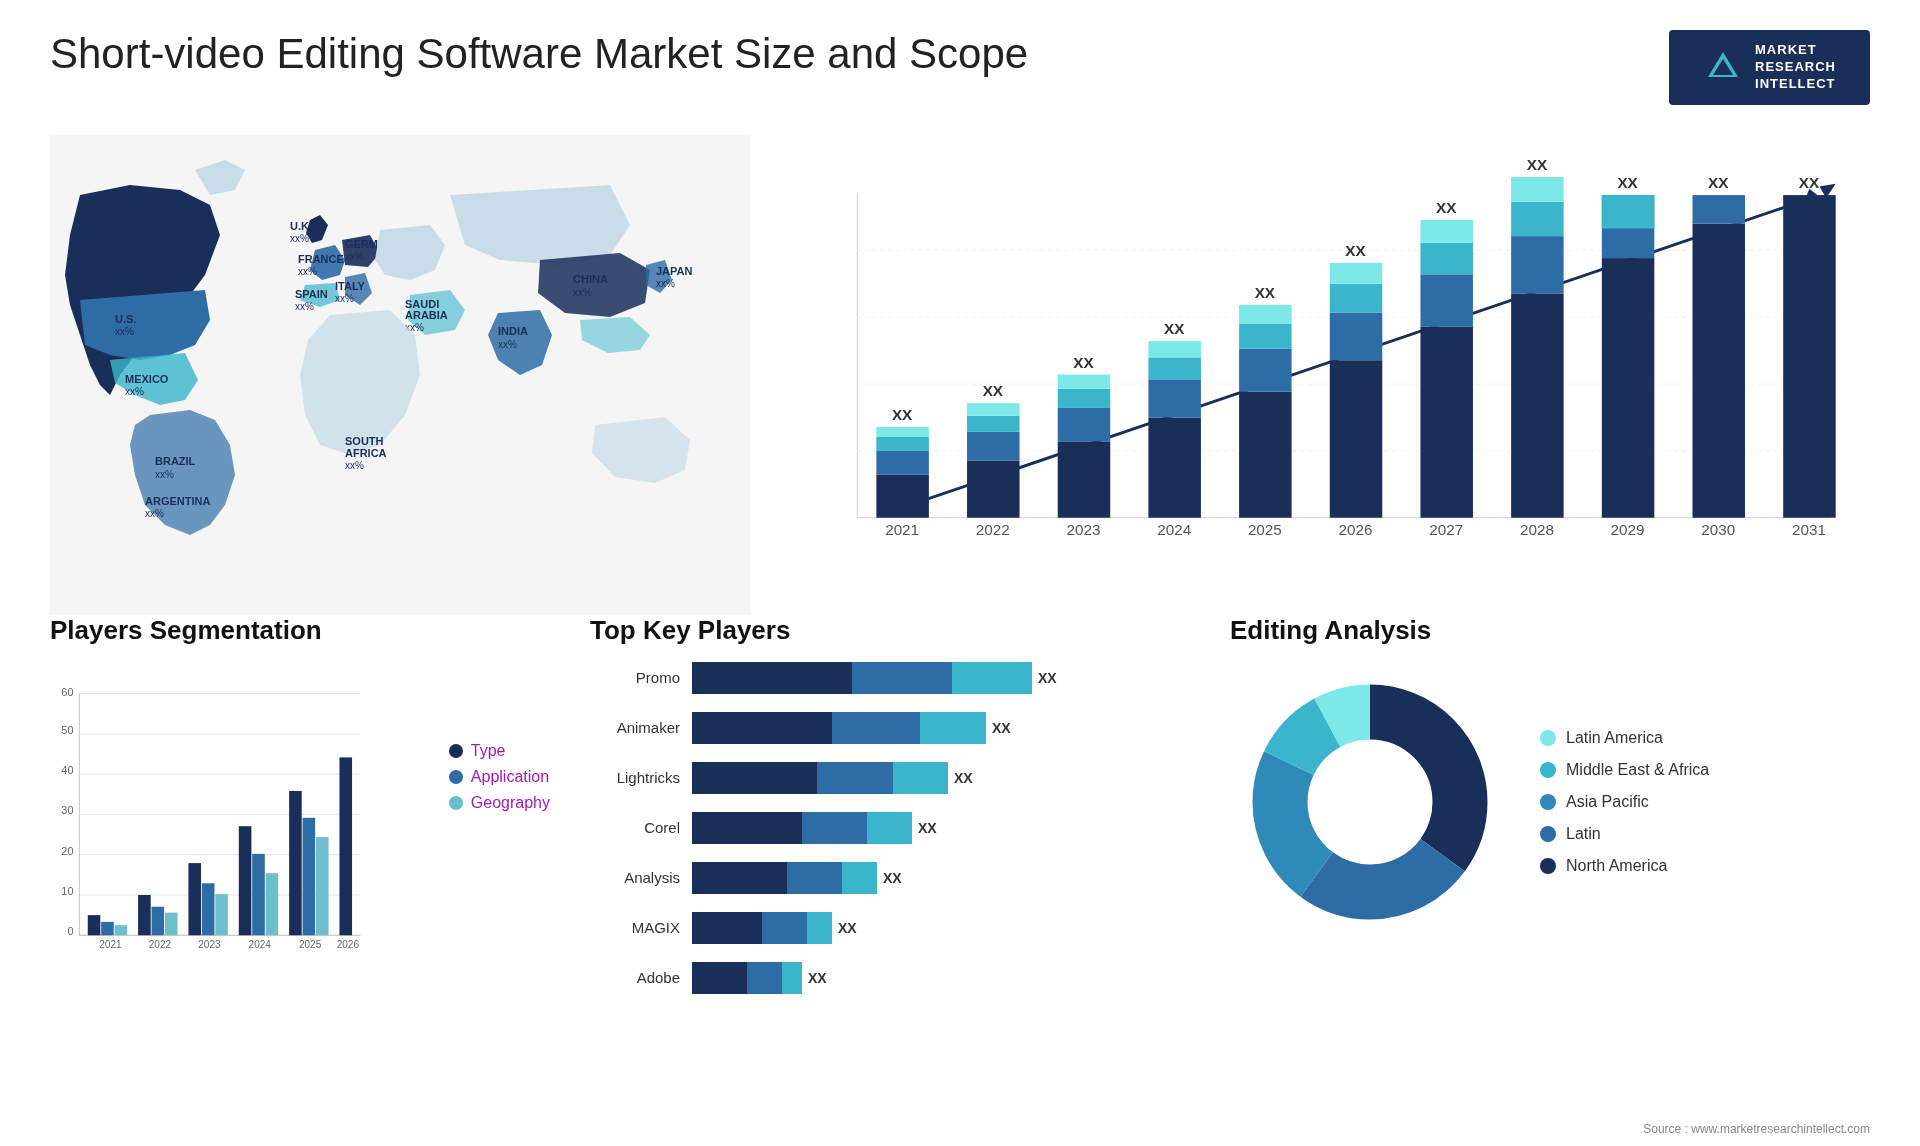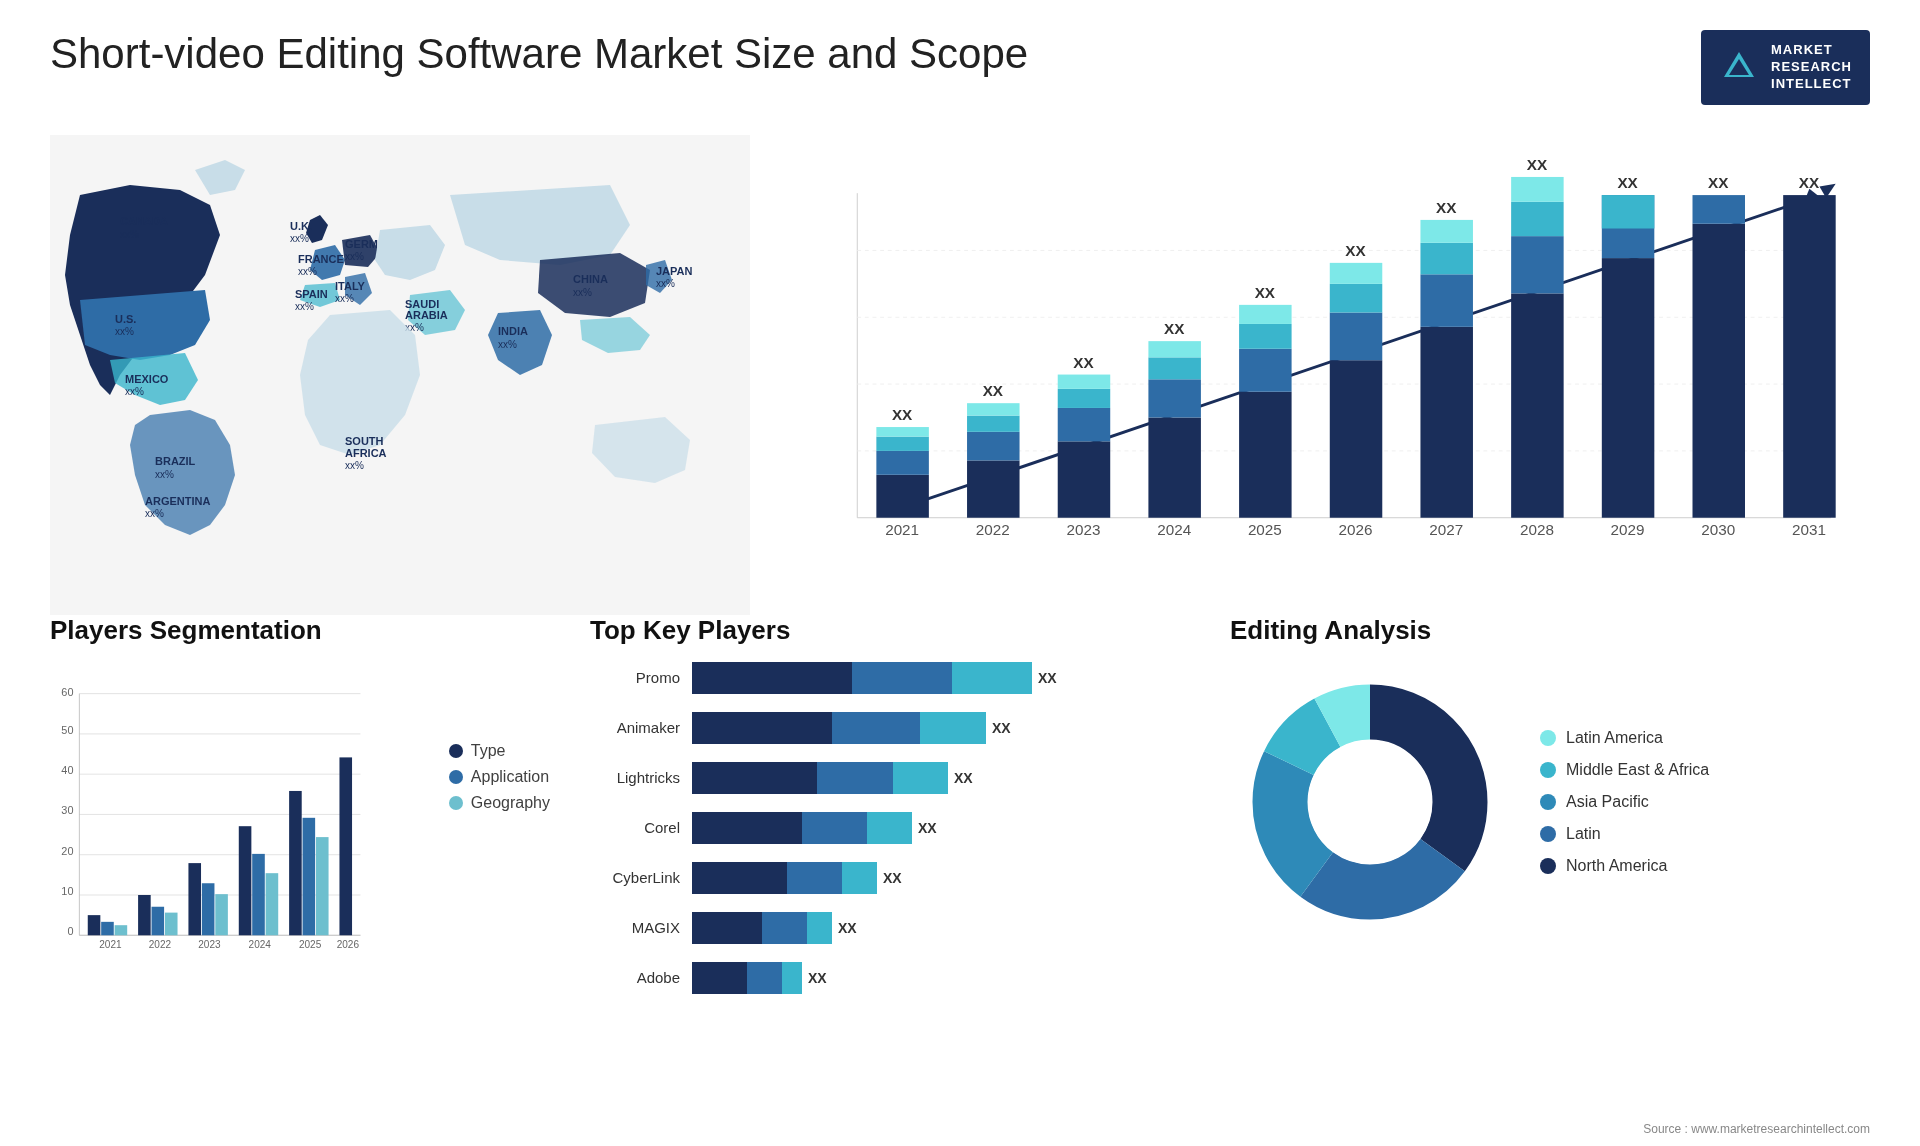--- a/index.html
+++ b/index.html
@@ -36,21 +36,21 @@
 
     .logo-area {
       display: flex;
       flex-direction: column;
       align-items: flex-end;
     }
 
     .logo-box {
       background: #1a2e5a;
       color: white;
-      padding: 12px 18px;
+      padding: 12px 34px;
       display: flex;
       align-items: center;
       gap: 12px;
       border-radius: 4px;
     }
 
     .logo-icon {
       width: 40px;
       height: 40px;
     }
@@ -105,21 +105,21 @@
       gap: 8px;
       margin-top: 10px;
       margin-left: 60px;
     }
 
     .legend-item {
       display: flex;
       align-items: center;
       gap: 8px;
       font-size: 16px;
-      color: #404040;
+      color: #a21caf;
     }
 
     .legend-dot {
       width: 14px;
       height: 14px;
       border-radius: 50%;
       flex-shrink: 0;
     }
 
     
@@ -537,21 +537,21 @@
             <div class="player-bar">
               <div class="bar-seg-1" style="width:110px;"></div>
               <div class="bar-seg-2" style="width:65px;"></div>
               <div class="bar-seg-3" style="width:45px;"></div>
             </div>
             <span class="player-value">XX</span>
           </div>
         </div>
 
         <div class="player-row">
-          <span class="player-name">CyberLink</span>
+          <span class="player-name">Analysis</span>
           <div class="player-bar-container">
             <div class="player-bar">
               <div class="bar-seg-1" style="width:95px;"></div>
               <div class="bar-seg-2" style="width:55px;"></div>
               <div class="bar-seg-3" style="width:35px;"></div>
             </div>
             <span class="player-value">XX</span>
           </div>
         </div>
 

